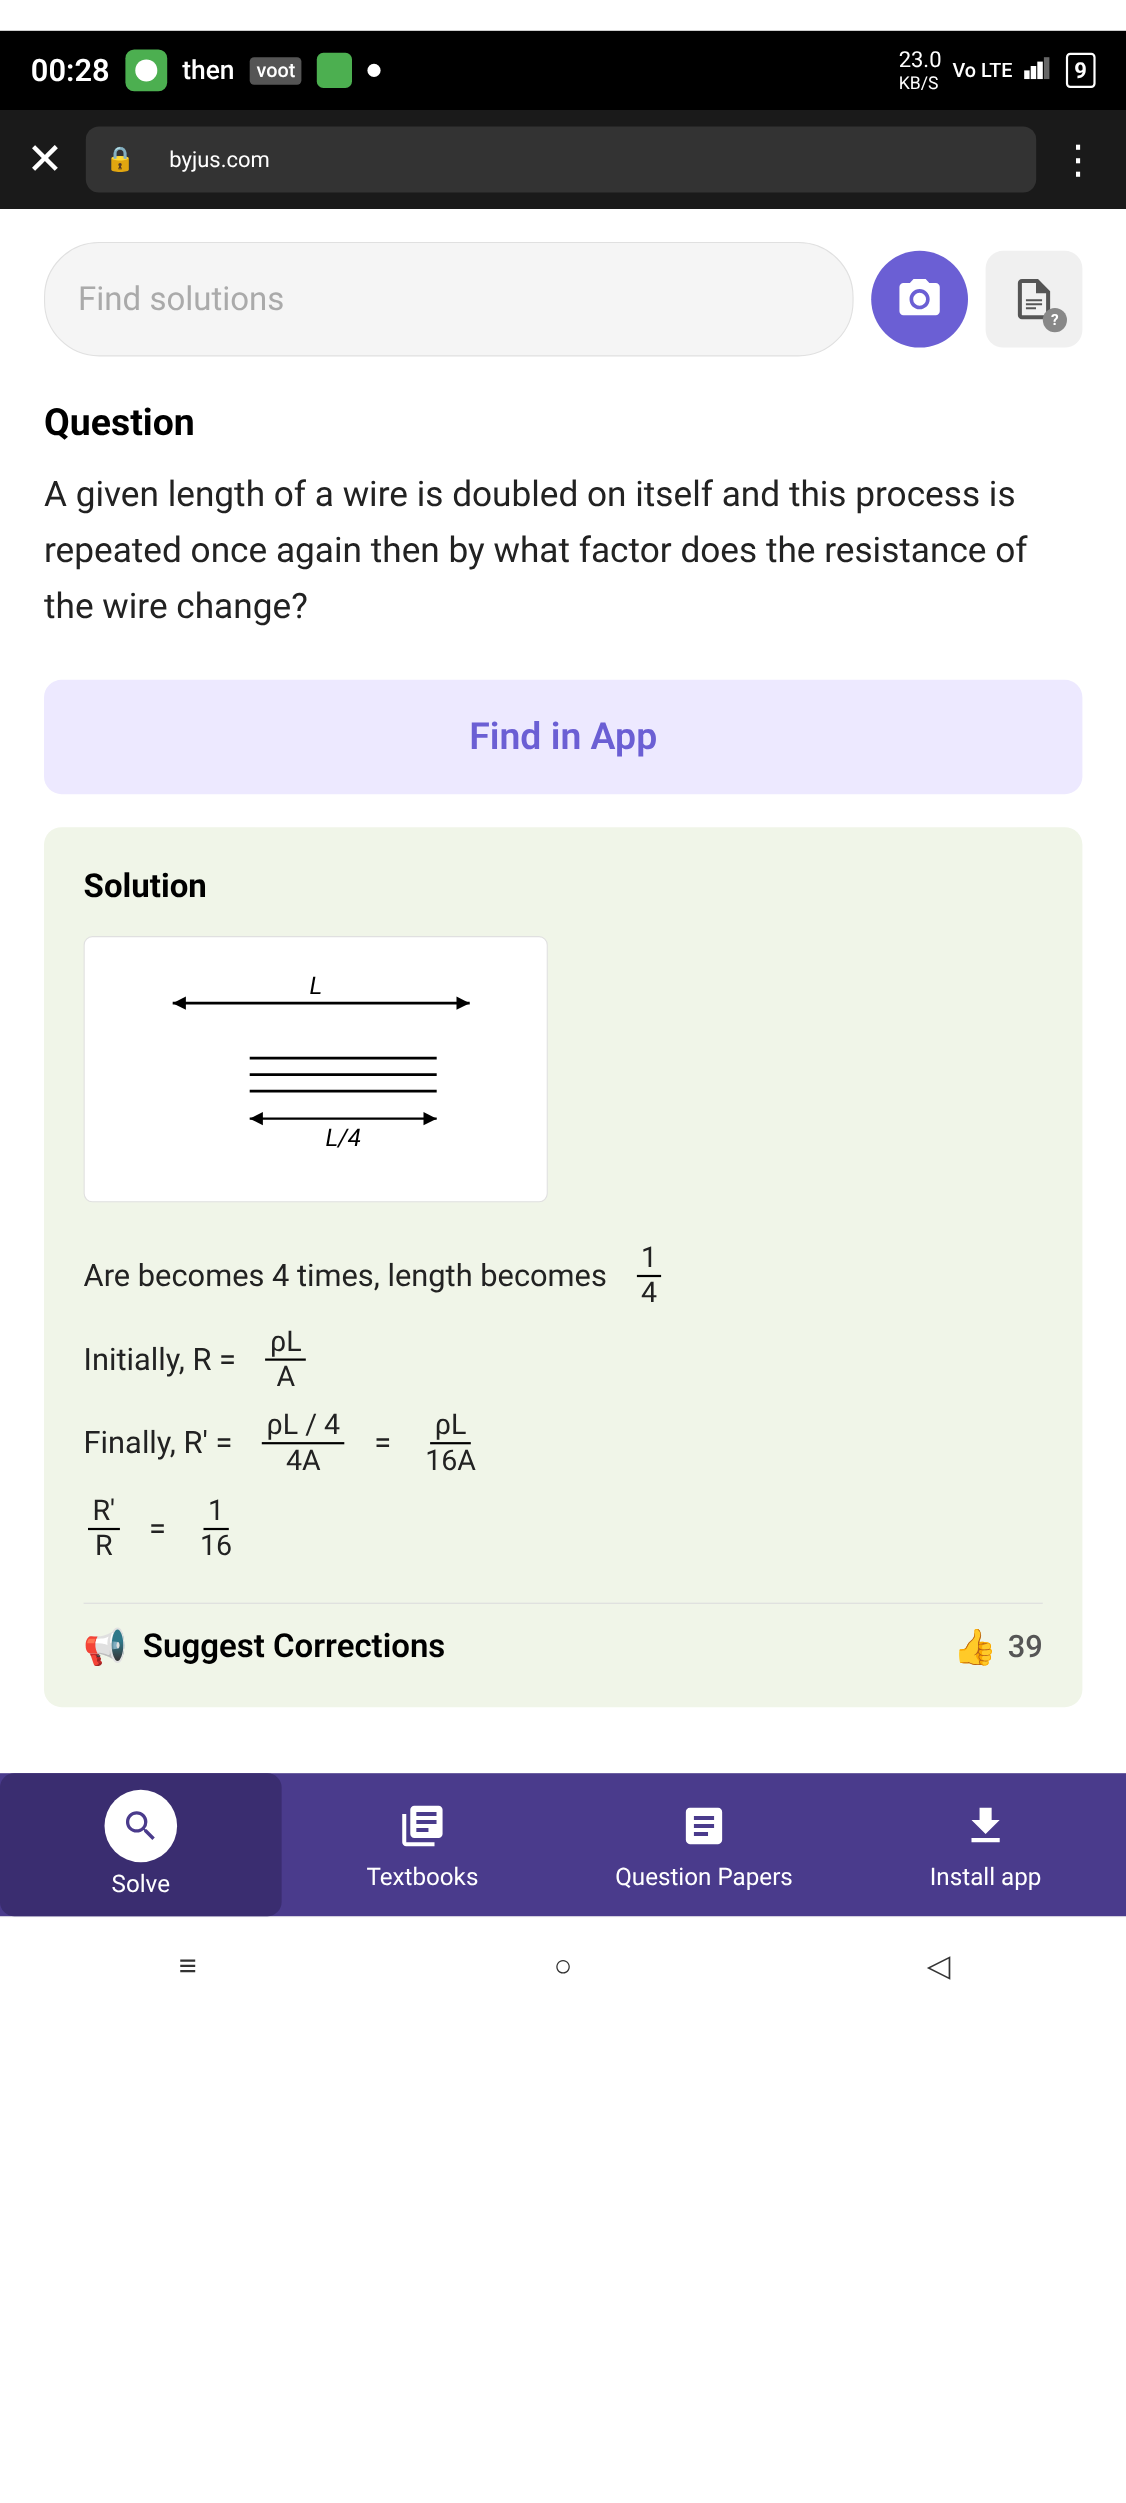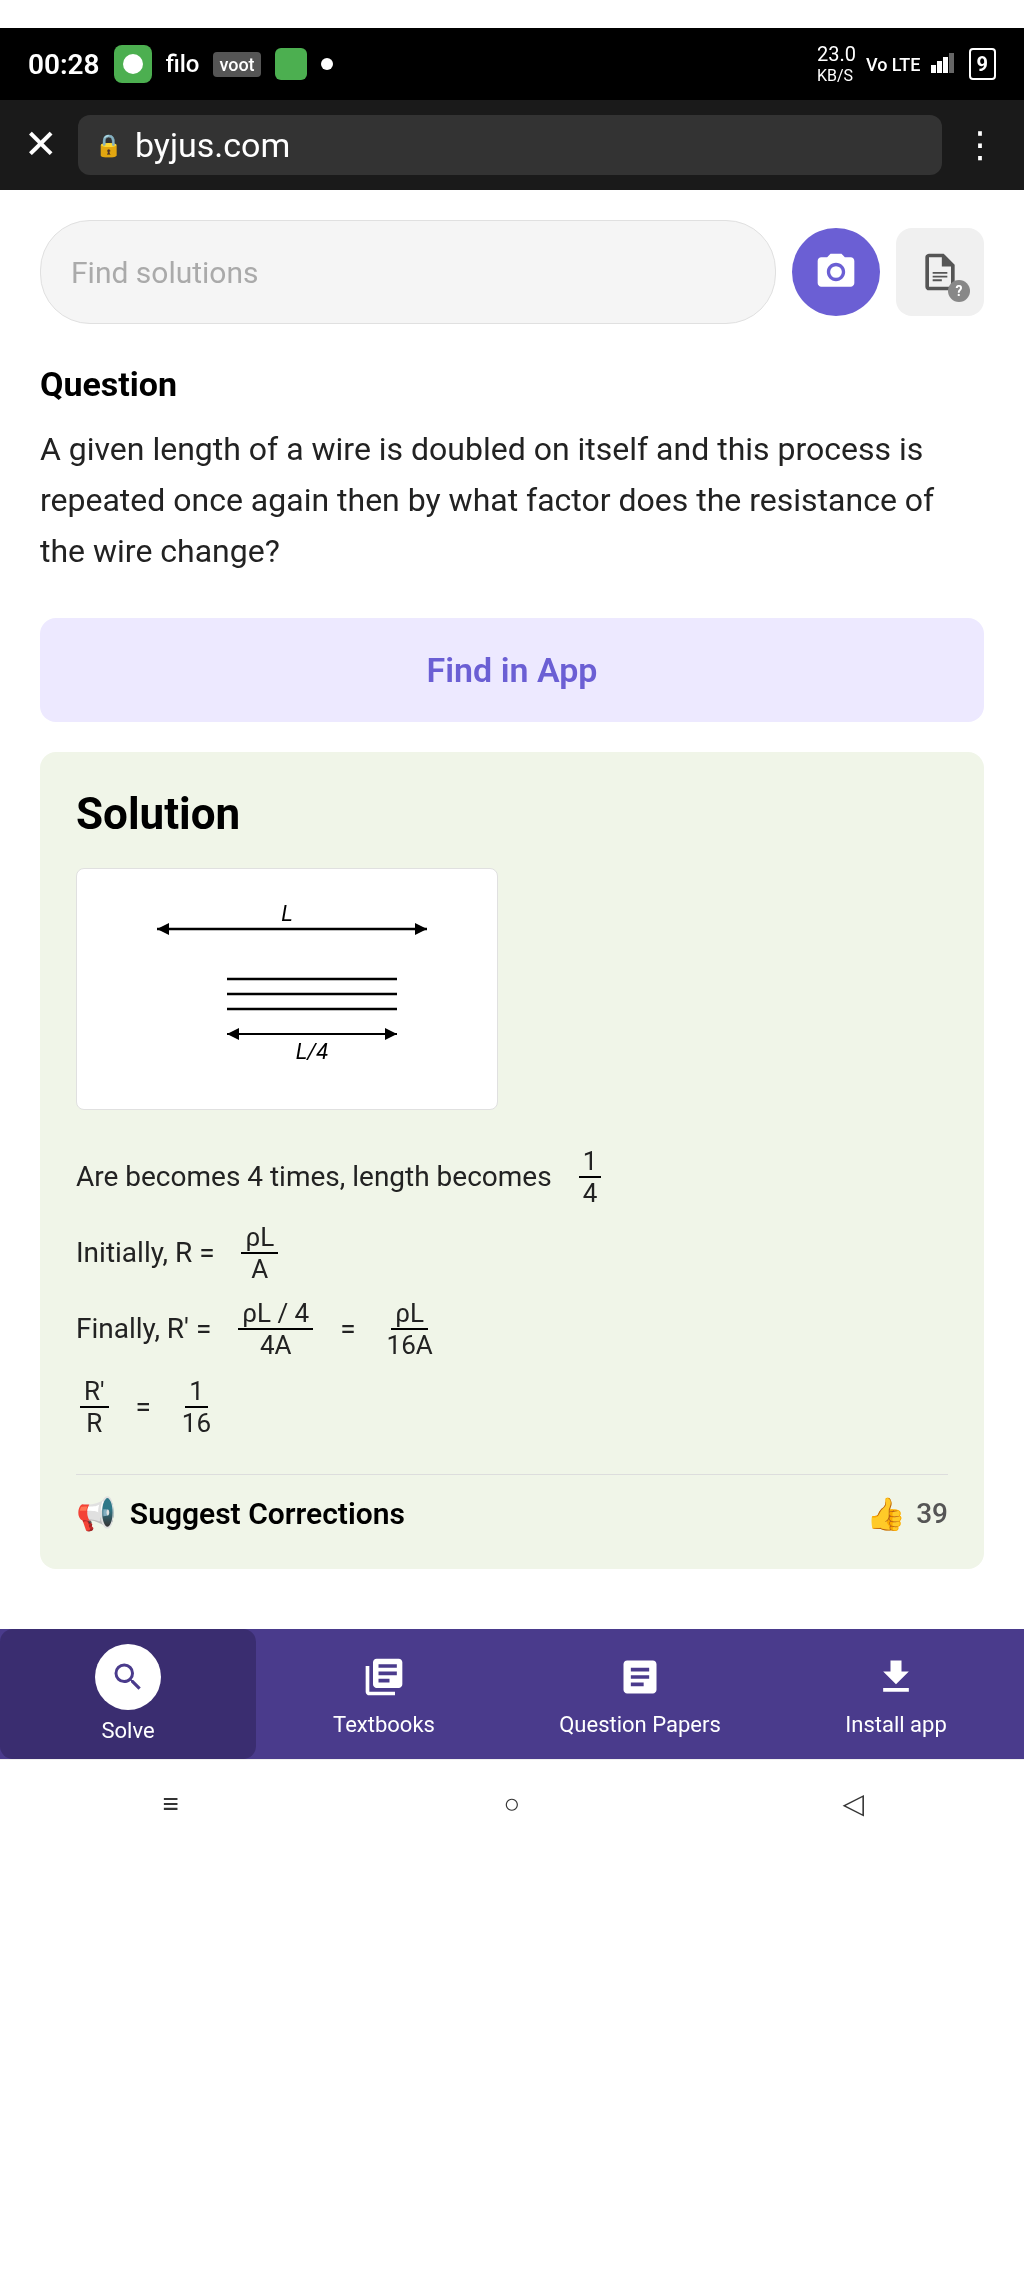--- a/index.html
+++ b/index.html
@@ -55,21 +55,21 @@
       flex: 1;
       background: #333;
       border-radius: 12px;
       display: flex;
       align-items: center;
       padding: 12px 18px;
       gap: 12px;
       height: 60px;
     }
     .lock-icon { color: #aaa; font-size: 22px; }
-    .url-text { color: #fff; font-size: 34px; }
+    .url-text { color: #fff; font-size: 20px; margin-left: 19px; }
     .menu-dots { color: #fff; font-size: 36px; cursor: pointer; letter-spacing: 2px; }
 
     
     .main-content {
       background: #fff;
       padding: 30px 40px;
     }
 
     
     .search-container {
@@ -151,21 +151,21 @@
     }
 
     
     .solution-box {
       background: #f0f5e8;
       border-radius: 16px;
       padding: 36px;
       margin-bottom: 30px;
     }
     .solution-label {
-      font-size: 44px;
+      font-size: 30px;
       font-weight: 700;
       color: #000;
       margin-bottom: 28px;
     }
 
     
     .diagram-container {
       background: #fff;
       border: 1px solid #e0e0e0;
       border-radius: 8px;
@@ -284,21 +284,21 @@
 <body>
 
 <div class="status-bar">
   <div class="status-left">
     <span class="status-time">00:28</span>
     <div class="status-app-icon">
       <svg width="24" height="24" viewBox="0 0 24 24" fill="white">
           <circle cx="12" cy="12" r="10"></circle>
         </svg>
     </div>
-    <span class="status-app-name">filo</span>
+    <span class="status-app-name">then</span>
     <span style="font-size:18px;background:#555;padding:2px 6px;border-radius:4px;">voot</span>
     <div style="width:32px;height:32px;background:#4CAF50;border-radius:6px;"></div>
     <div class="status-dot"></div>
   </div>
   <div class="status-right">
     <span style="font-size:18px;font-weight:400;line-height:1.2;">
       <span style="display:block;font-size:20px;">23.0</span>
       <span style="display:block;font-size:16px;">KB/S</span>
     </span>
     <span style="font-size:18px;">Vo LTE</span>

